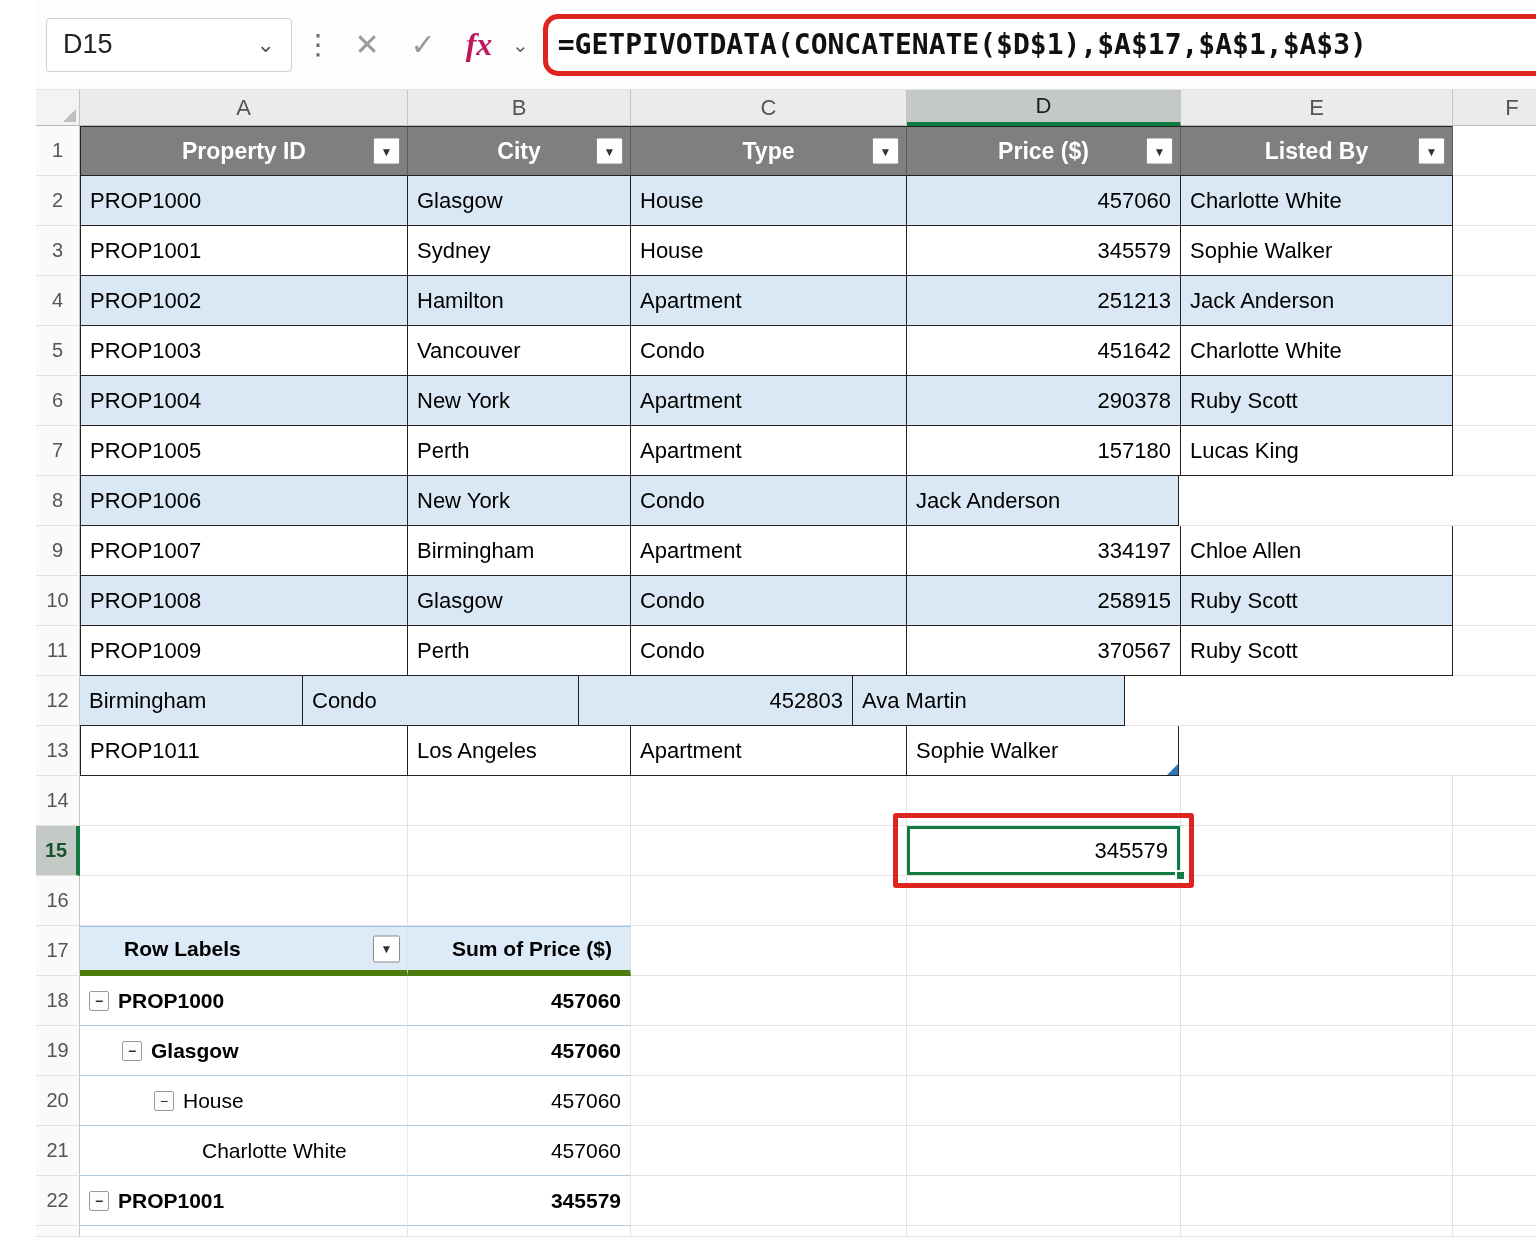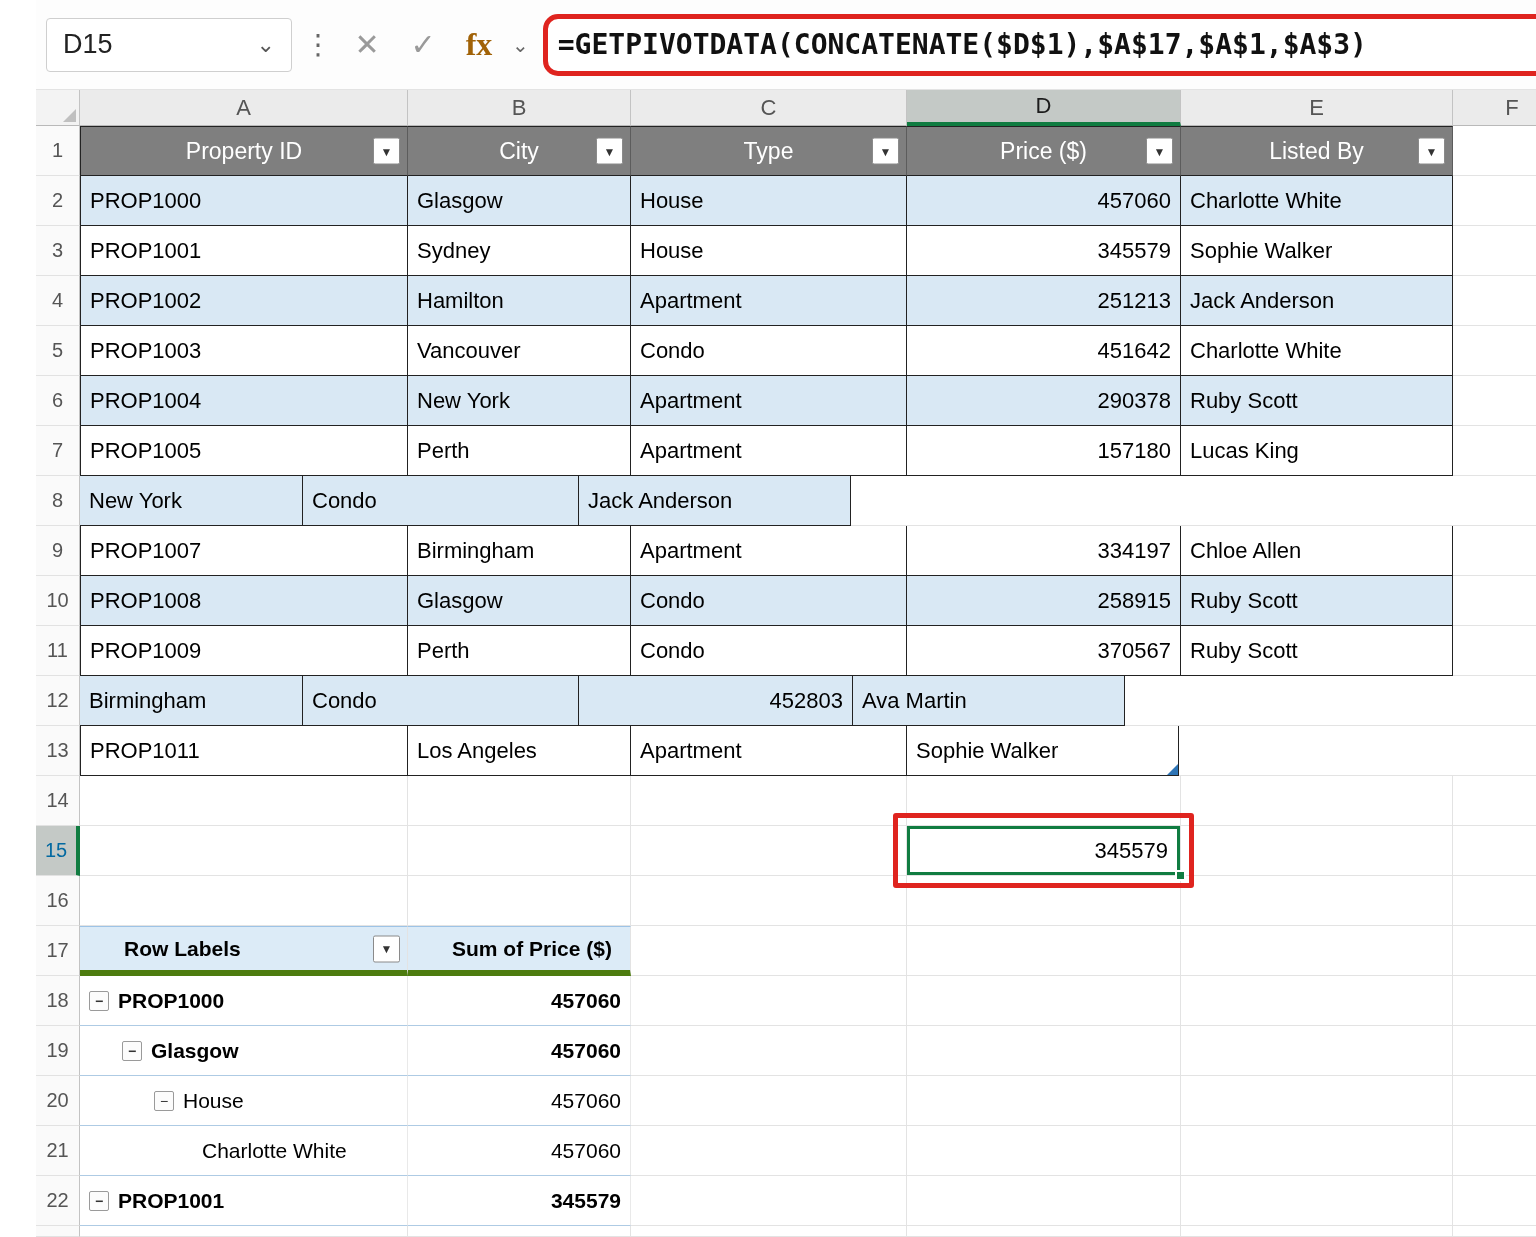--- a/index.html
+++ b/index.html
@@ -5,47 +5,47 @@
   * { box-sizing: border-box; margin: 0; padding: 0; }
   body { font-family: "Liberation Sans", sans-serif; background: #fff; }
   .app { width: 1536px; height: 1237px; position: relative; overflow: hidden; background: #fff; margin-left: 36px; }
 
   
   .fbar { height: 90px; display: flex; align-items: center; padding: 0 10px; gap: 10px; background: #fdfdfd; border-bottom: 1px solid #e3e3e3; }
   .name-box { width: 246px; height: 54px; border: 1px solid #cfcfcf; border-radius: 4px; background: #fff; display: flex; align-items: center; justify-content: space-between; padding: 0 16px; font-size: 27px; color: #222; }
   .name-box .chev { color: #555; font-size: 22px; }
   .dots { color: #666; font-size: 28px; padding: 0 2px; }
   .fb-btn { width: 46px; height: 46px; display: flex; align-items: center; justify-content: center; font-size: 30px; color: #9a9a9a; }
-  .fb-btn.fx { font-family: "Liberation Serif", serif; font-weight: 700; color: #a16207; font-size: 32px; }
+  .fb-btn.fx { font-style: italic; font-family: "Liberation Serif", serif; font-weight: 700; color: #be185d; font-size: 32px; }
   .sm-chev { color: #666; font-size: 20px; margin-right: 4px; }
   .formula-input { flex: 1; height: 62px; border: 5px solid #df241f; border-radius: 15px; background: #fff; display: flex; align-items: center; padding: 0 10px; font-family: "DejaVu Sans Mono", monospace; font-size: 28px; font-weight: 600; color: #111; white-space: nowrap; overflow: hidden; }
 
   
   .col-headers { display: flex; height: 36px; background: #EBEBEB; }
   .corner { width: 44px; border-right: 1px solid #c3c3c3; border-bottom: 1px solid #b9b9b9; position: relative; background: #F3F3F3; }
   .corner::after { content: ""; position: absolute; right: 3px; bottom: 3px; border-left: 13px solid transparent; border-bottom: 13px solid #c0c0c0; }
   .col-h { display: flex; align-items: center; justify-content: center; font-size: 22px; color: #555; border-right: 1px solid #c3c3c3; border-bottom: 1px solid #b9b9b9; }
   .col-h.sel-col { background: #C4C9C6; border-bottom: 4px solid #107C41; color: #1c1c1c; }
 
   
   .wA { width: 328px; } .wB { width: 223px; } .wC { width: 276px; } .wD { width: 274px; } .wE { width: 272px; } .wF { flex: 1; }
 
   
   .r { display: flex; height: 50px; }
   .gut { width: 44px; display: flex; align-items: center; justify-content: center; font-size: 20px; color: #555; background: #FAFAFA; border-right: 1px solid #c3c3c3; border-bottom: 1px solid #e2e2e2; }
-  .gut.sel-row { background: #C4C9C6; border-right: 4px solid #107C41; color: #0369a1; font-weight: 400; }
+  .gut.sel-row { background: #C4C9C6; border-right: 4px solid #107C41; color: #14532d; font-weight: 700; }
   .c { display: flex; align-items: center; padding: 0 9px; font-size: 22px; color: #000; overflow: hidden; white-space: nowrap; }
   .e { border-right: 1px solid #E3E3E3; border-bottom: 1px solid #E3E3E3; background: #fff; }
 
   
   .tc { border-right: 1px solid #222; border-bottom: 1px solid #222; background: #fff; }
   .tc.first { border-left: 1px solid #222; }
   .band { background: #D9E8F4; }
   .num { justify-content: flex-end; }
-  .th { background: #7F7F7F; color: #fff; font-weight: 400; font-size: 23px; justify-content: center; position: relative; border-top: 1px solid #222; border-right: 1px solid #5c5c5c; border-bottom: 1px solid #222; }
+  .th { background: #7F7F7F; color: #fff; font-weight: 700; font-size: 23px; justify-content: center; position: relative; border-top: 1px solid #222; border-right: 1px solid #5c5c5c; border-bottom: 1px solid #222; }
   .th.first { border-left: 1px solid #222; }
   .filter-btn { position: absolute; right: 7px; top: 50%; transform: translateY(-50%); width: 27px; height: 27px; background: #fff; border: 1px solid #8a8a8a; border-radius: 2px; display: flex; align-items: center; justify-content: center; font-size: 12px; color: #333; }
   .tbl-corner { position: relative; }
   .tbl-corner::after { content: ""; position: absolute; right: 0; bottom: 0; border-left: 11px solid transparent; border-bottom: 11px solid #2E75B6; }
 
   
   .sel-wrap { position: relative; z-index: 4; border-right: 1px solid #E3E3E3; border-bottom: 1px solid #E3E3E3; padding: 0; overflow: visible; }
   .red-box { position: absolute; left: -14px; right: -14px; top: -13px; bottom: -13px; border: 5px solid #df241f; border-radius: 3px; pointer-events: none; }
   .sel-cell { position: absolute; inset: 0; border: 3px solid #107C41; background: #fff; display: flex; align-items: center; justify-content: flex-end; padding: 0 9px; font-size: 22px; }
   .fill-handle { position: absolute; right: -6px; bottom: -6px; width: 11px; height: 11px; background: #107C41; border: 2px solid #fff; }
@@ -161,20 +161,21 @@
     <div class="gut">7</div>
     <div class="c tc first wA">PROP1005</div>
     <div class="c tc wB">Perth</div>
     <div class="c tc wC">Apartment</div>
     <div class="c tc num wD">157180</div>
     <div class="c tc wE">Lucas King</div>
     <div class="c e wF"></div>
   </div>
   <div class="r">
     <div class="gut">8</div>
+    <div class="c tc first band wA">PROP1006</div>
     <div class="c tc band wB">New York</div>
     <div class="c tc band wC">Condo</div>
     <div class="c tc band wE">Jack Anderson</div>
     <div class="c e wF"></div>
   </div>
   <div class="r">
     <div class="gut">9</div>
     <div class="c tc first wA">PROP1007</div>
     <div class="c tc wB">Birmingham</div>
     <div class="c tc wC">Apartment</div>

